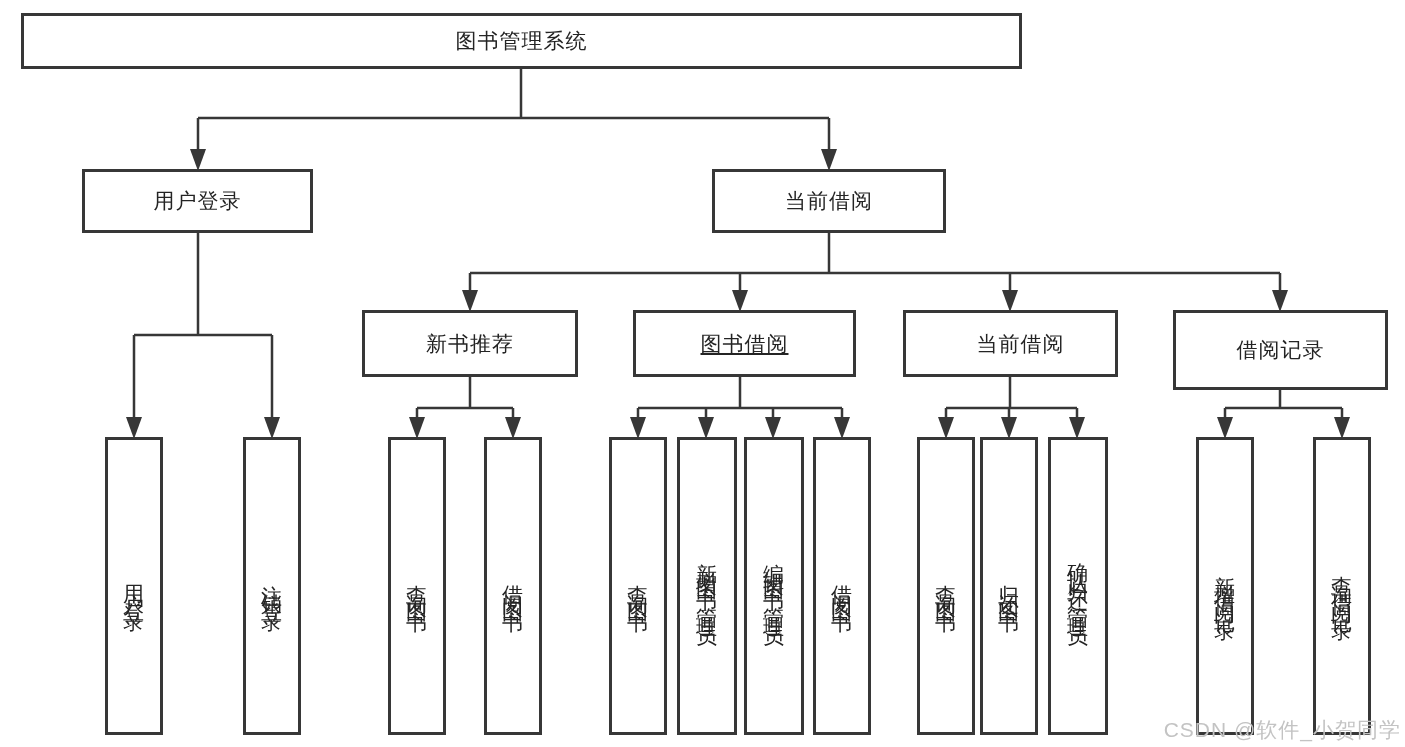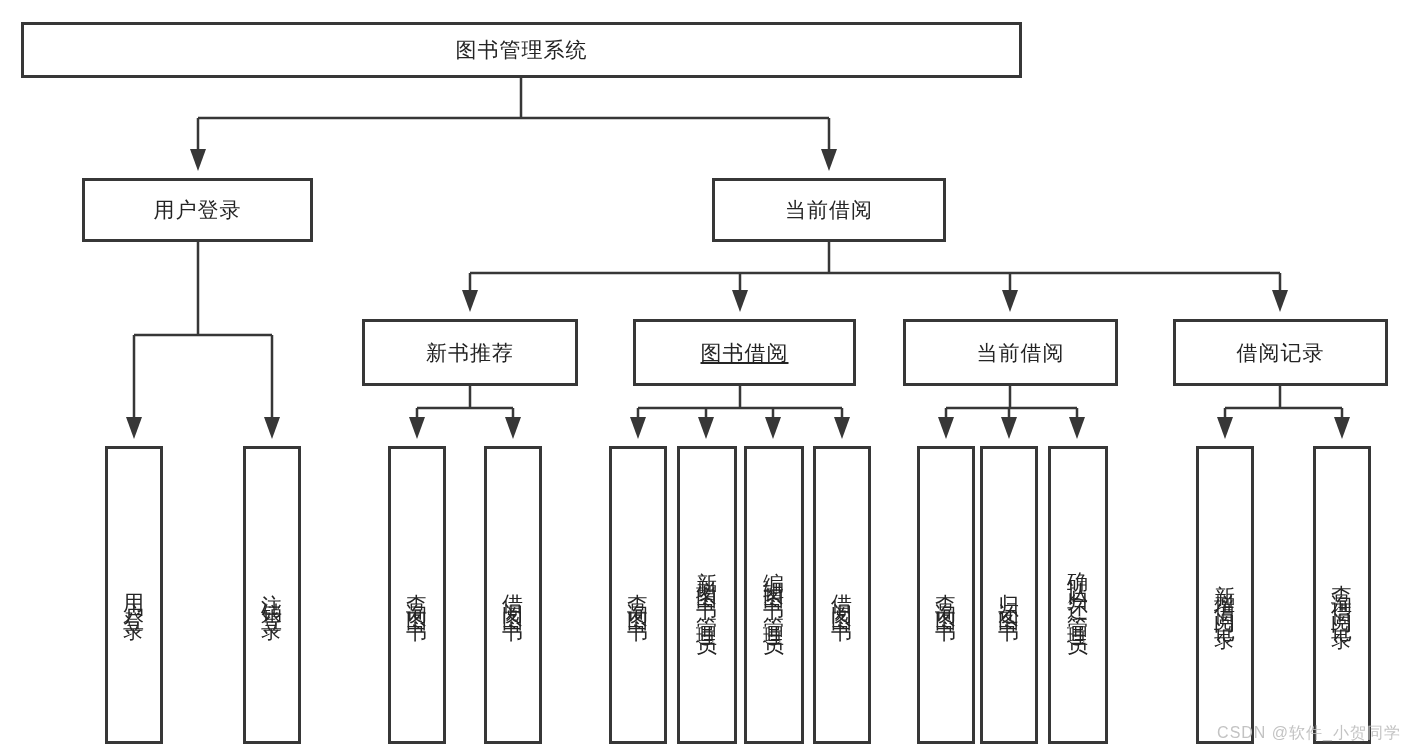--- a/index.html
+++ b/index.html
@@ -14,36 +14,35 @@
   .node{
     position:absolute;
     box-sizing:border-box;
     border:3px solid #373737;
     background:#ffffff;
     display:flex;align-items:center;justify-content:center;
     color:#242424;
     font-size:21px;
     letter-spacing:1px;
     z-index:2;
-    margin-top:9px;
   }
   .leaf{
     top:437px;height:298px;width:58px;
   }
   .leaf .vtext{
     writing-mode:vertical-lr;
     text-orientation:mixed;
     letter-spacing:9px;
     line-height:1;
     white-space:nowrap;
   }
   .watermark{
     position:absolute;
     right:4px;bottom:3px;
-    font-size:16px;
+    font-size:21px;
     color:#c3c3c3;
     letter-spacing:1px;
     z-index:5;
   }
 </style>
 </head>
 <body>
 
 <div class="canvas">
 
@@ -92,21 +91,21 @@
 
   <div class="node" style="left:362px;top:310px;width:216px;height:67px;">
     <span>新书推荐</span>
   </div>
   <div class="node" style="left:633px;top:310px;width:223px;height:67px;text-decoration:underline;">
     <span>图书借阅</span>
   </div>
   <div class="node" style="left:903px;top:310px;width:215px;height:67px;padding-left:20px;">
     <span>当前借阅</span>
   </div>
-  <div class="node" style="left:1173px;top:310px;width:215px;height:67px;">
+  <div class="node" style="left:1173px;top:310px;width:215px;height:80px;">
     <span>借阅记录</span>
   </div>
 
   <div class="node leaf" style="left:105px;">
     <span class="vtext">用户登录</span>
   </div>
   <div class="node leaf" style="left:243px;">
     <span class="vtext">注销登录</span>
   </div>
 

